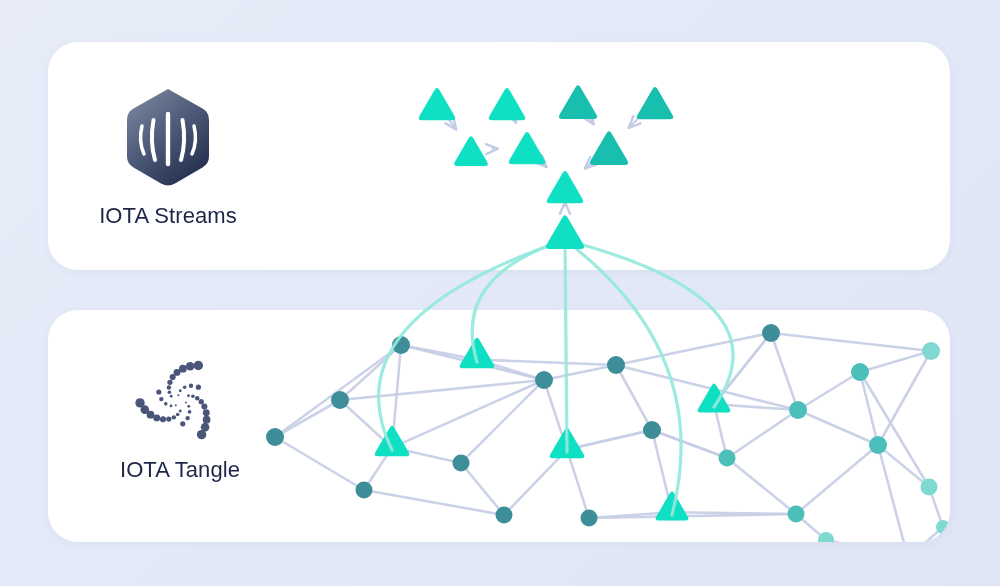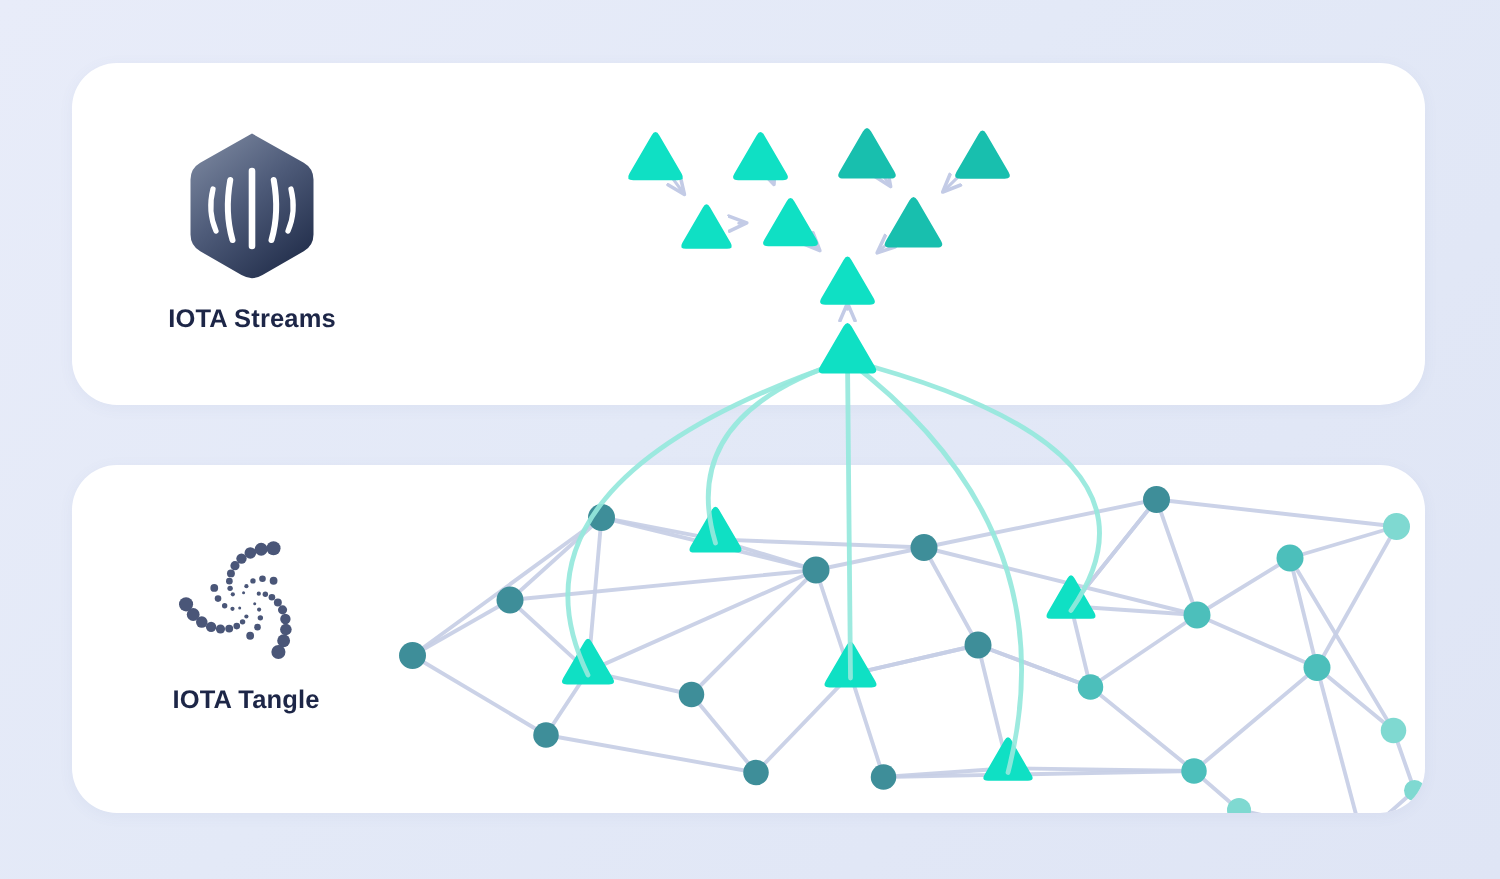--- a/index.html
+++ b/index.html
@@ -33,27 +33,27 @@
   #panel-tangle  { left: 48px; top: 310px; width: 902px; height: 232px; }
 
   
   .logo-block {
     position: absolute;
     width: 220px;
     text-align: center;
     z-index: 6;
   }
   #streams-logo-block { left: 58px; top: 86px; }
-  #tangle-logo-block  { left: 54px; top: 358px; }
+  #tangle-logo-block  { left: 70px; top: 358px; }
 
   .caption {
     margin-top: 12px;
     color: #1d2647;
-    font-size: 17px;
-    font-weight: bold;
+    font-size: 22px;
+    font-weight: normal;
     line-height: 1.25;
     letter-spacing: .1px;
   }
   .caption .line2 { display: block; }
 
   .hexlogo { display: block; margin: 0 auto; }
   .dotlogo { display: block; margin: 0 auto; }
 
   
   .overlay {

